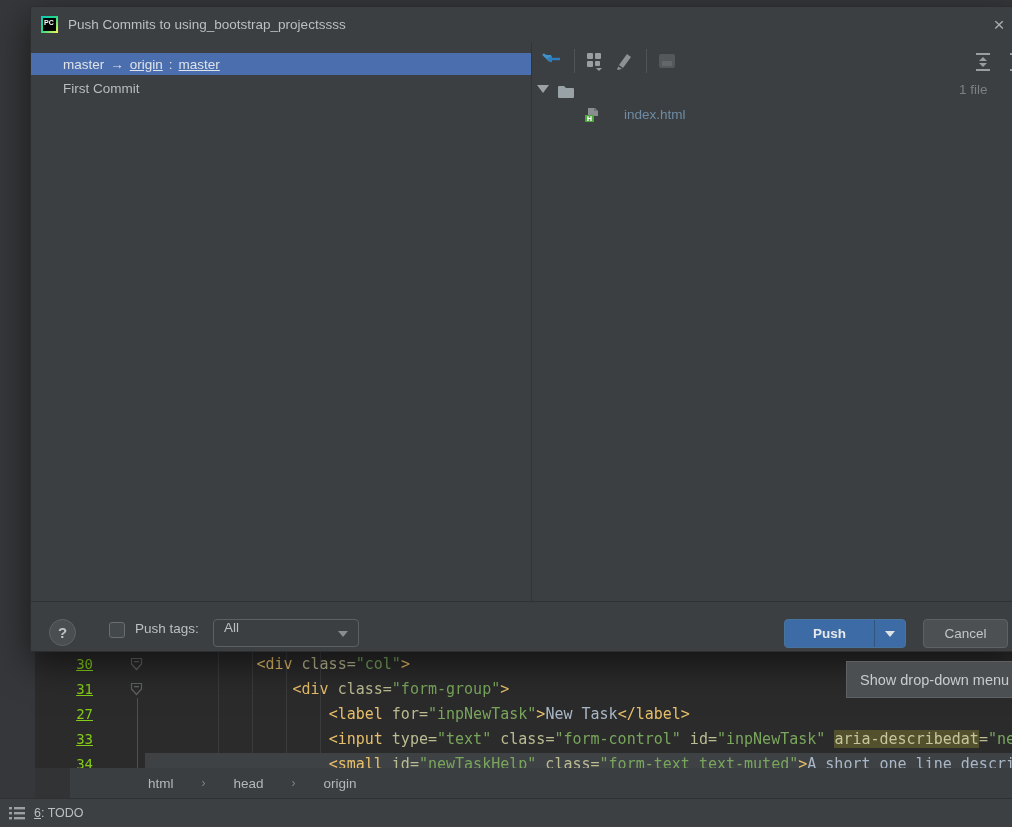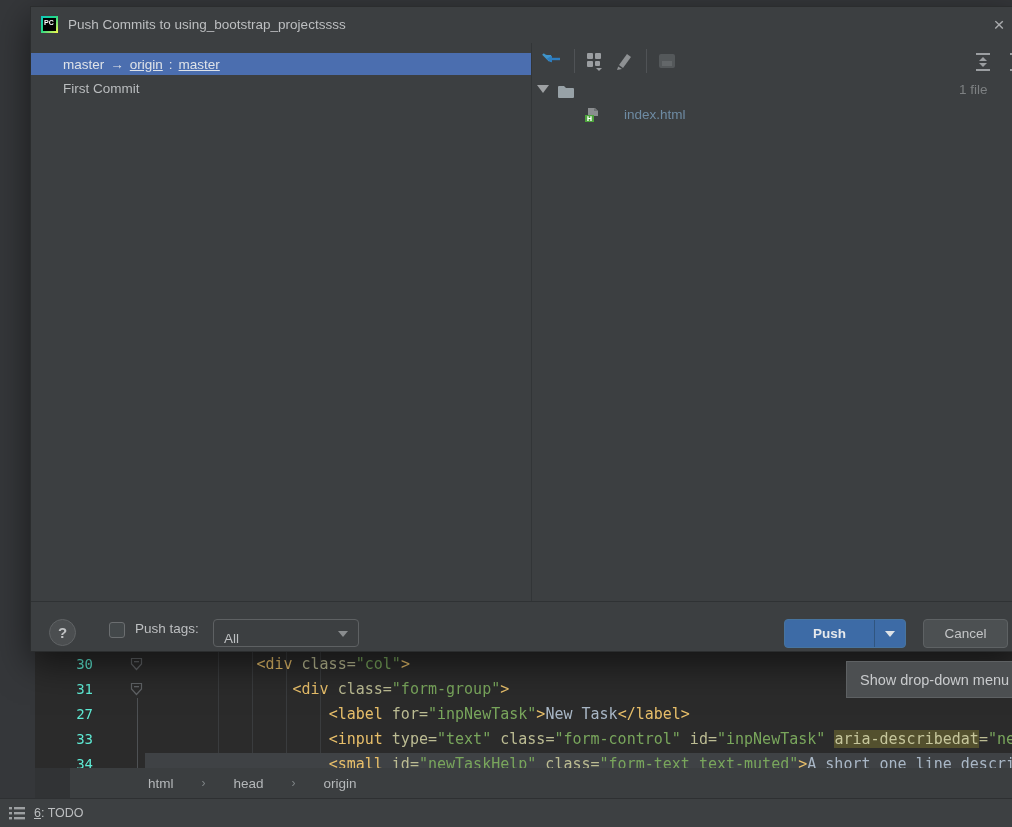--- a/index.html
+++ b/index.html
@@ -8,21 +8,21 @@
   .stage { position:relative; width:1012px; height:827px; background:#35373a; overflow:hidden; }
 
   
   .editor-pane { position:absolute; left:35px; top:650px; width:977px; height:118px;
                  background:#2b2b2b; overflow:hidden; }
   .indent-guide { position:absolute; top:0; width:1px; height:118px; background:#3a3c3e; }
   .fold-scope   { position:absolute; left:102px; top:48px; width:1px; height:70px; background:#4e5154; }
   .code-row { position:absolute; left:0; width:977px; height:25px; }
   .row-highlight { position:absolute; left:110px; right:0; top:0; height:25px; background:#3f4245; }
   .gutter-num { position:absolute; left:0; top:3px; width:58px; text-align:right;
-                font-family:"DejaVu Sans Mono", monospace; font-size:14px; color:#5eead4; }
+                font-family:"DejaVu Sans Mono", monospace; font-size:14px; color:#84cc16;text-decoration:underline; }
   .fold-marker { position:absolute; left:95px; top:4px; }
   .code-text { position:absolute; left:113px; top:2px; white-space:pre;
                font-family:"DejaVu Sans Mono", monospace; font-size:15px; color:#a9b7c6; }
   .tk-tag  { color:#e8bf6a; }
   .tk-attr { color:#bcbc93; }
   .tk-eq   { color:#bcbc93; }
   .tk-str  { color:#79a65c; }
   .tk-text { color:#a9b7c6; }
   .tk-plain{ color:#a9b7c6; }
   .tk-warn { color:#c6c69c; background:#53502e; }
@@ -83,21 +83,21 @@
 
   
   .dlg-footer { position:absolute; left:0; top:594px; width:100%; height:52px; border-top:1px solid #2f3234; }
   .help-btn { position:absolute; left:18px; top:17px; width:27px; height:27px; border-radius:50%;
               background:#4b4e50; border:1px solid #606365; color:#c0c2c4; font-size:15px;
               font-weight:bold; text-align:center; line-height:25px; }
   .push-tags-cb { position:absolute; left:78px; top:20px; width:16px; height:16px; border-radius:3px;
                   background:#43484a; border:1px solid #6b6e70; }
   .push-tags-label { position:absolute; left:104px; top:19px; font-size:13.5px; color:#bdbfc1; }
   .tags-combo { position:absolute; left:182px; top:17px; width:146px; height:28px; border-radius:4px;
-                border:1px solid #5e6163; display:flex; align-items:flex-end; padding-left:10px;
+                border:1px solid #5e6163; display:flex; align-items:flex-start; padding-left:10px;
                 font-size:13.5px; color:#bdbfc1; }
   .combo-arrow { position:absolute; right:10px; top:11px; width:0; height:0;
                  border-left:5px solid transparent; border-right:5px solid transparent;
                  border-top:6px solid #8a8d8f; }
   .push-btn { position:absolute; left:753px; top:17px; width:122px; height:29px; border-radius:4px;
               background:#3d6ba6; border:1px solid #47749f; display:flex; }
   .push-main { width:89px; text-align:center; line-height:27px; font-size:13.5px; font-weight:bold; color:#e6e9ec; }
   .push-split { width:1px; height:100%; background:#30557f; }
   .push-arrow-zone { flex:1; display:flex; align-items:center; justify-content:center; }
   .push-arrow { width:0; height:0; border-left:5px solid transparent; border-right:5px solid transparent;

